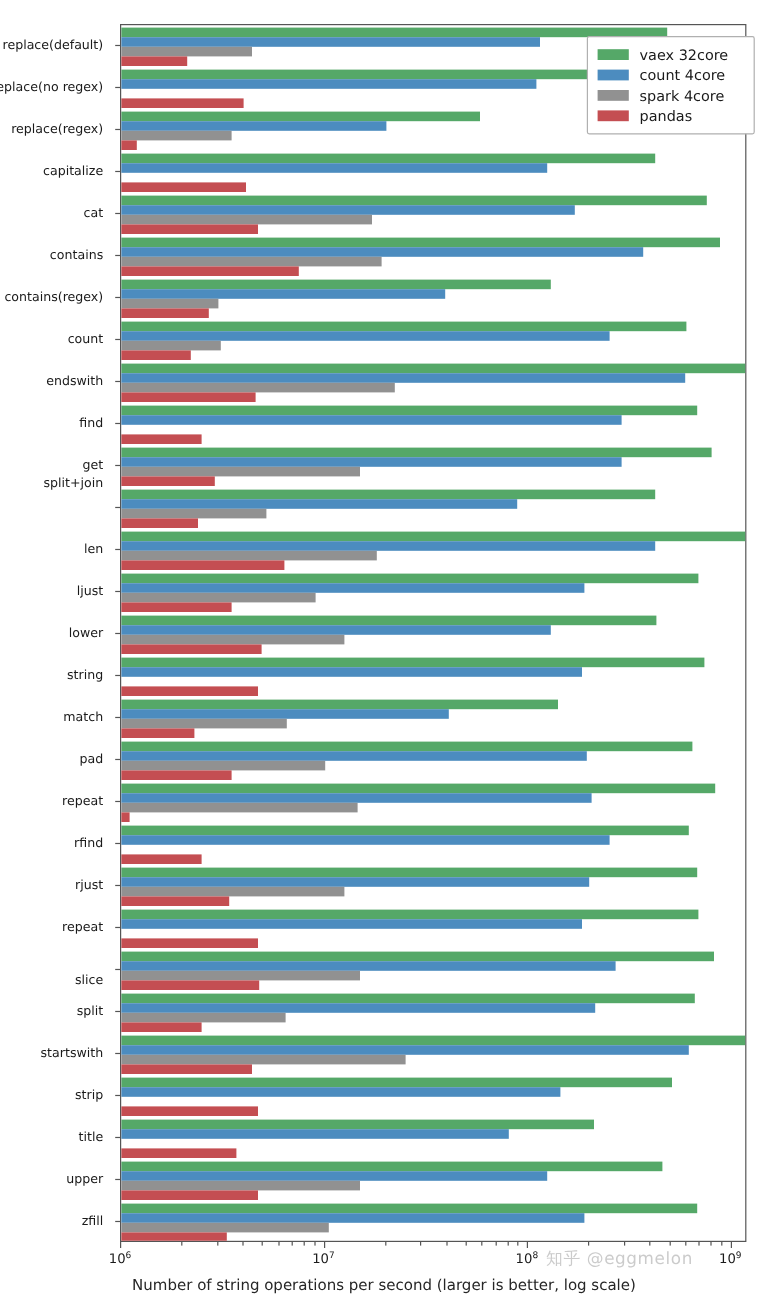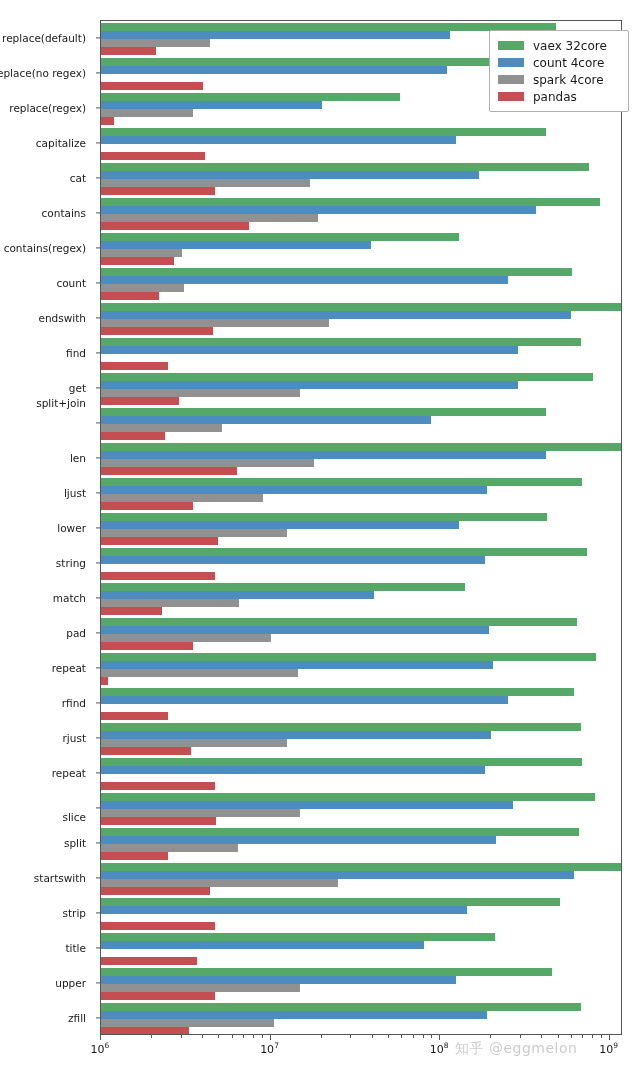--- a/index.html
+++ b/index.html
@@ -391,16 +391,17 @@
       <div class="xtick-minor" style="left: 390.083px;"></div>
       <div class="xtick-minor" style="left: 419.935px;"></div>
       <div class="xtick-minor" style="left: 441.116px;"></div>
       <div class="xtick-minor" style="left: 457.544px;"></div>
       <div class="xtick-minor" style="left: 470.968px;"></div>
       <div class="xtick-minor" style="left: 482.317px;"></div>
       <div class="xtick-minor" style="left: 492.148px;"></div>
       <div class="xtick-minor" style="left: 500.82px;"></div>
     </div>
 
+  <div class="axis-title">Number of string operations per second (larger is better, log scale)</div>
 
   <div class="watermark">知乎 @eggmelon</div>
 
 </div>
 
 </body></html>

